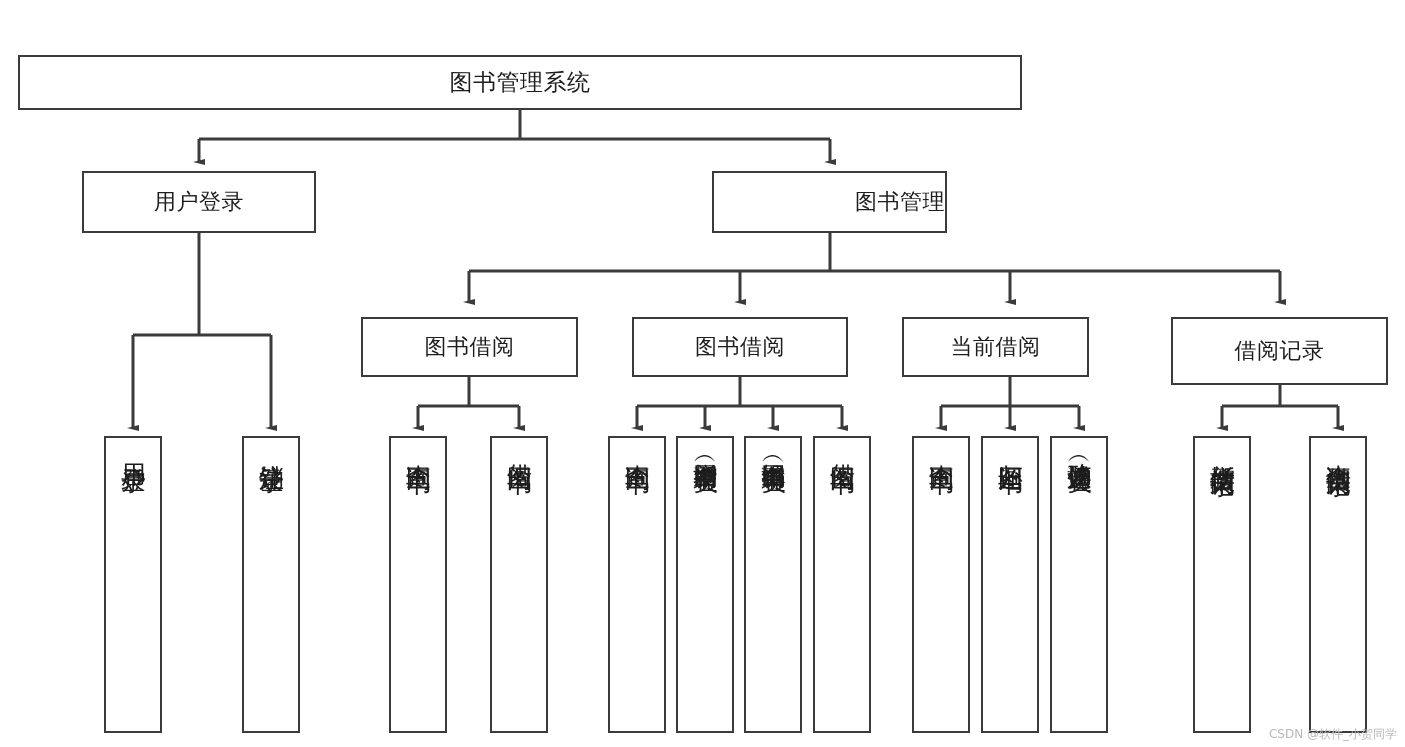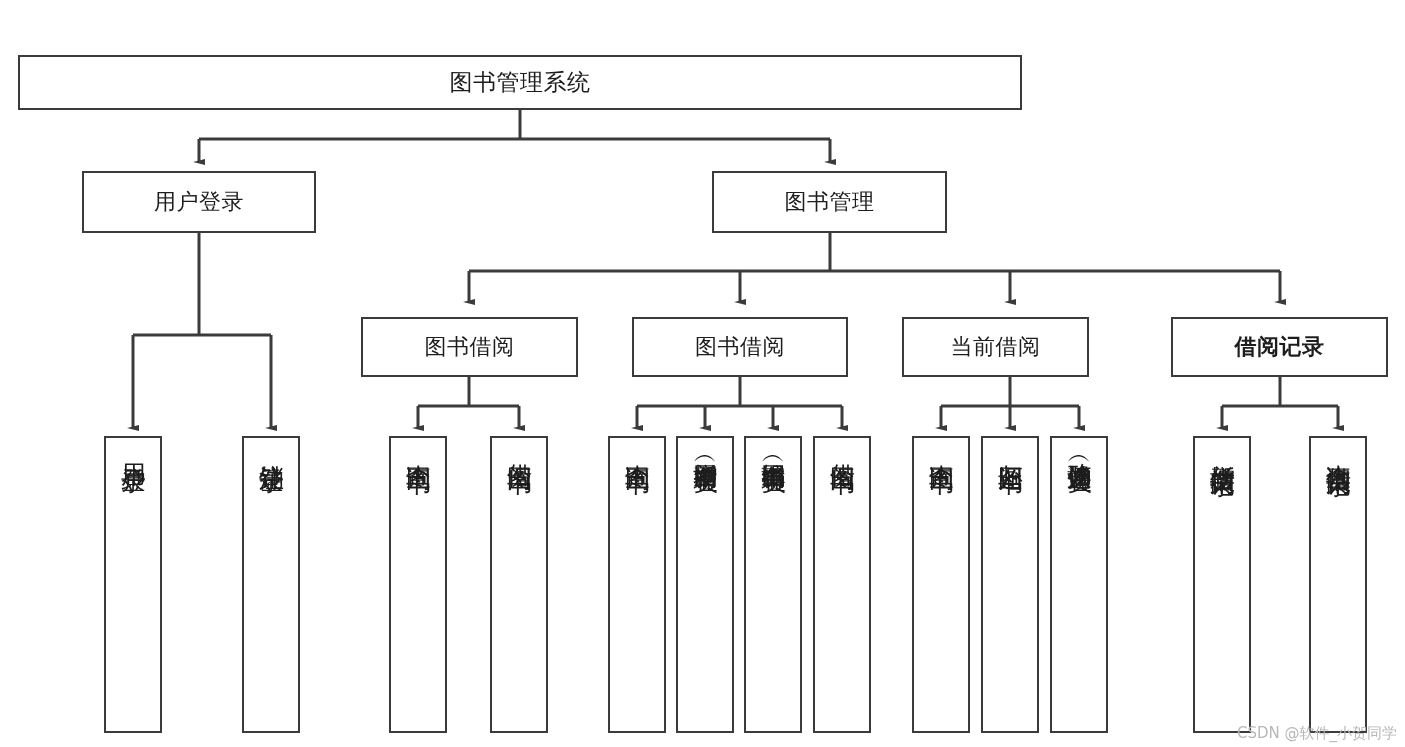--- a/index.html
+++ b/index.html
@@ -64,21 +64,21 @@
     white-space: nowrap;
   }
   .node.v.tall .lbl {
     font-size: 24px;
     letter-spacing: 1px;
   }
   .watermark {
     position: absolute;
     right: 8px;
     bottom: 4px;
-    font-size: 15px;
+    font-size: 12px;
     color: #b8b8b8;
     white-space: nowrap;
     font-family: "DejaVu Sans", "Liberation Sans", sans-serif;
   }
 </style>
 </head>
 <body>
 
 <div id="canvas">
 
@@ -132,34 +132,34 @@
     </g>
   </svg>
 
   <div class="node h root" style="left:18px; top:13px; width:1004px; height:55px;margin-top:42px;">
     <span class="lbl">图书管理系统</span>
   </div>
 
   <div class="node h" style="left:82px; top:171px; width:234px; height:62px;">
     <span class="lbl">用户登录</span>
   </div>
-  <div class="node h" style="left:712px; top:171px; width:235px; height:62px;">
+  <div class="node h" style="left:712px; top:171px; width:235px; height:62px;justify-content:flex-end;">
     <span class="lbl">图书管理</span>
   </div>
 
   <div class="node h" style="left:361px; top:317px; width:217px; height:60px;">
     <span class="lbl">图书借阅</span>
   </div>
   <div class="node h" style="left:632px; top:317px; width:216px; height:60px;">
     <span class="lbl">图书借阅</span>
   </div>
   <div class="node h" style="left:902px; top:317px; width:187px; height:60px;">
     <span class="lbl">当前借阅</span>
   </div>
-  <div class="node h" style="left:1171px; top:317px; width:217px; height:60px;font-weight:bold;">
+  <div class="node h" style="left:1171px; top:317px; width:217px; height:68px;">
     <span class="lbl">借阅记录</span>
   </div>
 
   <div class="node v" style="left:104px; top:436px; width:58px; height:297px;">
     <span class="lbl">用户登录</span>
   </div>
   <div class="node v" style="left:242px; top:436px; width:58px; height:297px;">
     <span class="lbl">注销登录</span>
   </div>
 

